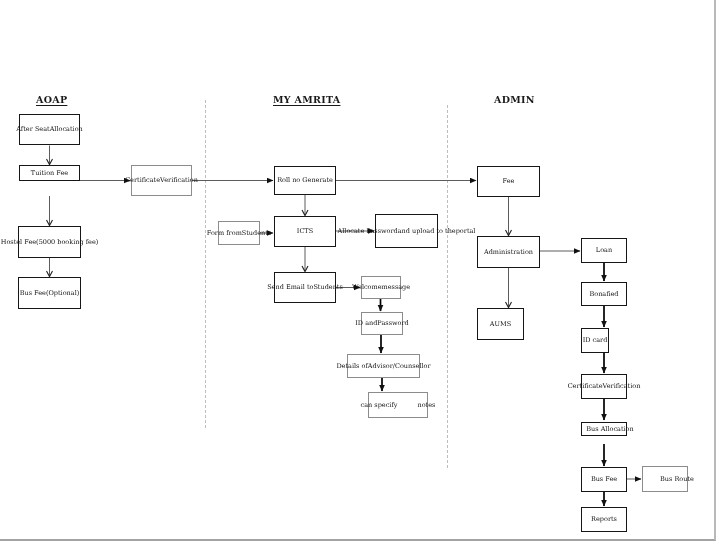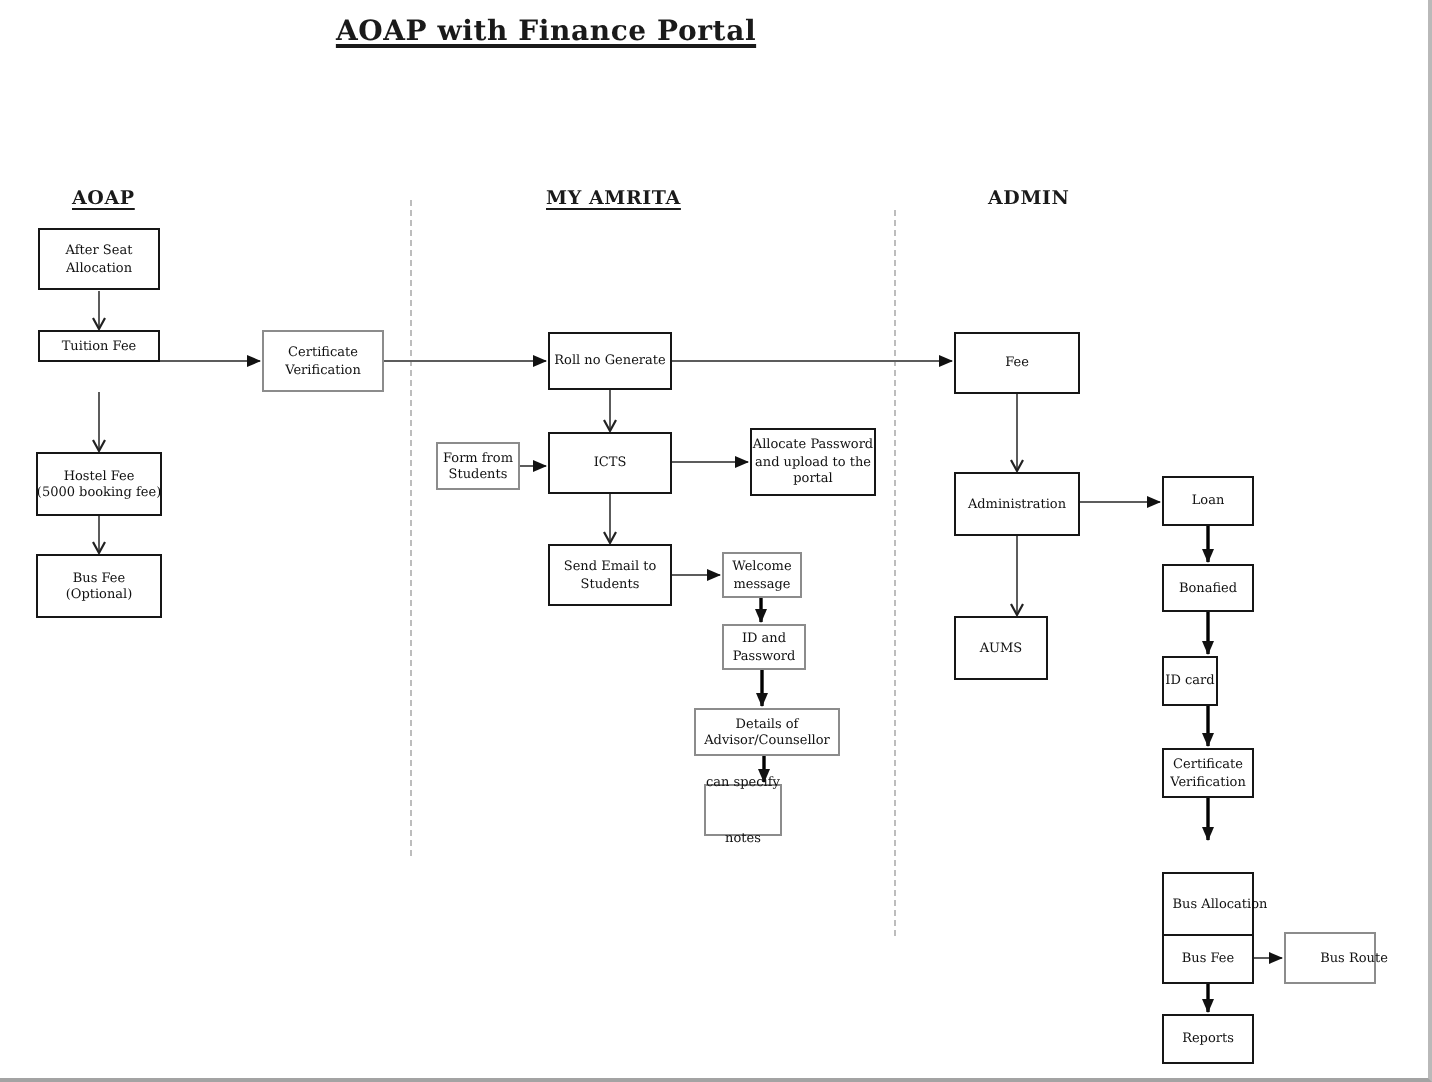--- a/index.html
+++ b/index.html
@@ -12,32 +12,31 @@
          text-decoration:underline;text-decoration-thickness:1.5px;text-underline-offset:2px;}
   .hdr{position:absolute;font-weight:bold;font-size:9.5px;letter-spacing:.3px;margin-top:19px;}
   .hdr.u{text-decoration:underline;text-underline-offset:2px;}
   .hdr-aoap{left:36px;top:75px;}
   .hdr-amrita{left:273px;top:75px;}
   .hdr-admin{left:494px;top:75px;}
   .sep{position:absolute;width:0;border-left:1px dashed #bdbdbd;}
   .sep-1{left:205px;top:100px;height:328px;}
   .sep-2{left:447px;top:105px;height:363px;}
   #edge-svg{position:absolute;left:0;top:0;}
-  .node{position:absolute;display:flex;flex-direction:column;align-items:center;
+  .node{position:absolute;display:flex;flex-direction:row;align-items:center;
         justify-content:center;text-align:right;font-size:6.5px;line-height:1.3;
         background:#fff;box-sizing:border-box;color:#111;}
   .node.thick{border:1.6px solid #161616;}
   .node.thin{border:1px solid #8c8c8c;}
   .node span{display:block;white-space:nowrap;}
 </style>
 </head>
 <body>
 
 <div class="canvas">
-  <div class="title">AOAP with Finance Portal</div>
 
   <div class="hdr hdr-aoap u">AOAP</div>
   <div class="hdr hdr-amrita u">MY AMRITA</div>
   <div class="hdr hdr-admin">ADMIN</div>
 
   <div class="sep sep-1"></div>
   <div class="sep sep-2"></div>
 
   <svg id="edge-svg" width="716" height="541">
     <defs>
@@ -118,21 +117,21 @@
         <span>message</span>
       </div>
       <div class="node thin" style="left: 361px; top: 312px; width: 42px; height: 23px;">
         <span>ID and</span>
         <span>Password</span>
       </div>
       <div class="node thin" style="left: 347px; top: 354px; width: 73px; height: 24px;">
         <span>Details of</span>
         <span>Advisor/Counsellor</span>
       </div>
-      <div class="node thin" style="left: 352px; top: 392px; width: 39px; height: 26px; gap: 20px;">
+      <div class="node thin" style="left: 368px; top: 392px; width: 60px; height: 26px; gap: 20px;">
         <span>can specify</span>
         <span>notes</span>
       </div>
       <div class="node thick" style="left: 477px; top: 166px; width: 63px; height: 31px;">
         <span>Fee</span>
       </div>
       <div class="node thick" style="left: 477px; top: 236px; width: 63px; height: 32px;">
         <span>Administration</span>
       </div>
       <div class="node thick" style="left: 477px; top: 308px; width: 47px; height: 32px;">
@@ -144,21 +143,21 @@
       <div class="node thick" style="left: 581px; top: 282px; width: 46px; height: 24px;">
         <span>Bonafied</span>
       </div>
       <div class="node thick" style="left: 581px; top: 328px; width: 28px; height: 25px;">
         <span>ID card</span>
       </div>
       <div class="node thick" style="left: 581px; top: 374px; width: 46px; height: 25px;">
         <span>Certificate</span>
         <span>Verification</span>
       </div>
-      <div class="node thick" style="left: 581px; top: 436px; width: 46px; height: 33px; padding-left: 12px;">
+      <div class="node thick" style="left: 581px; top: 422px; width: 46px; height: 14px; padding-left: 12px;">
         <span>Bus Allocation</span>
       </div>
       <div class="node thick" style="left: 581px; top: 467px; width: 46px; height: 25px;">
         <span>Bus Fee</span>
       </div>
       <div class="node thin" style="left: 642px; top: 466px; width: 46px; height: 26px; padding-left: 24px;">
         <span>Bus Route</span>
       </div>
       <div class="node thick" style="left: 581px; top: 507px; width: 46px; height: 25px;">
         <span>Reports</span>

